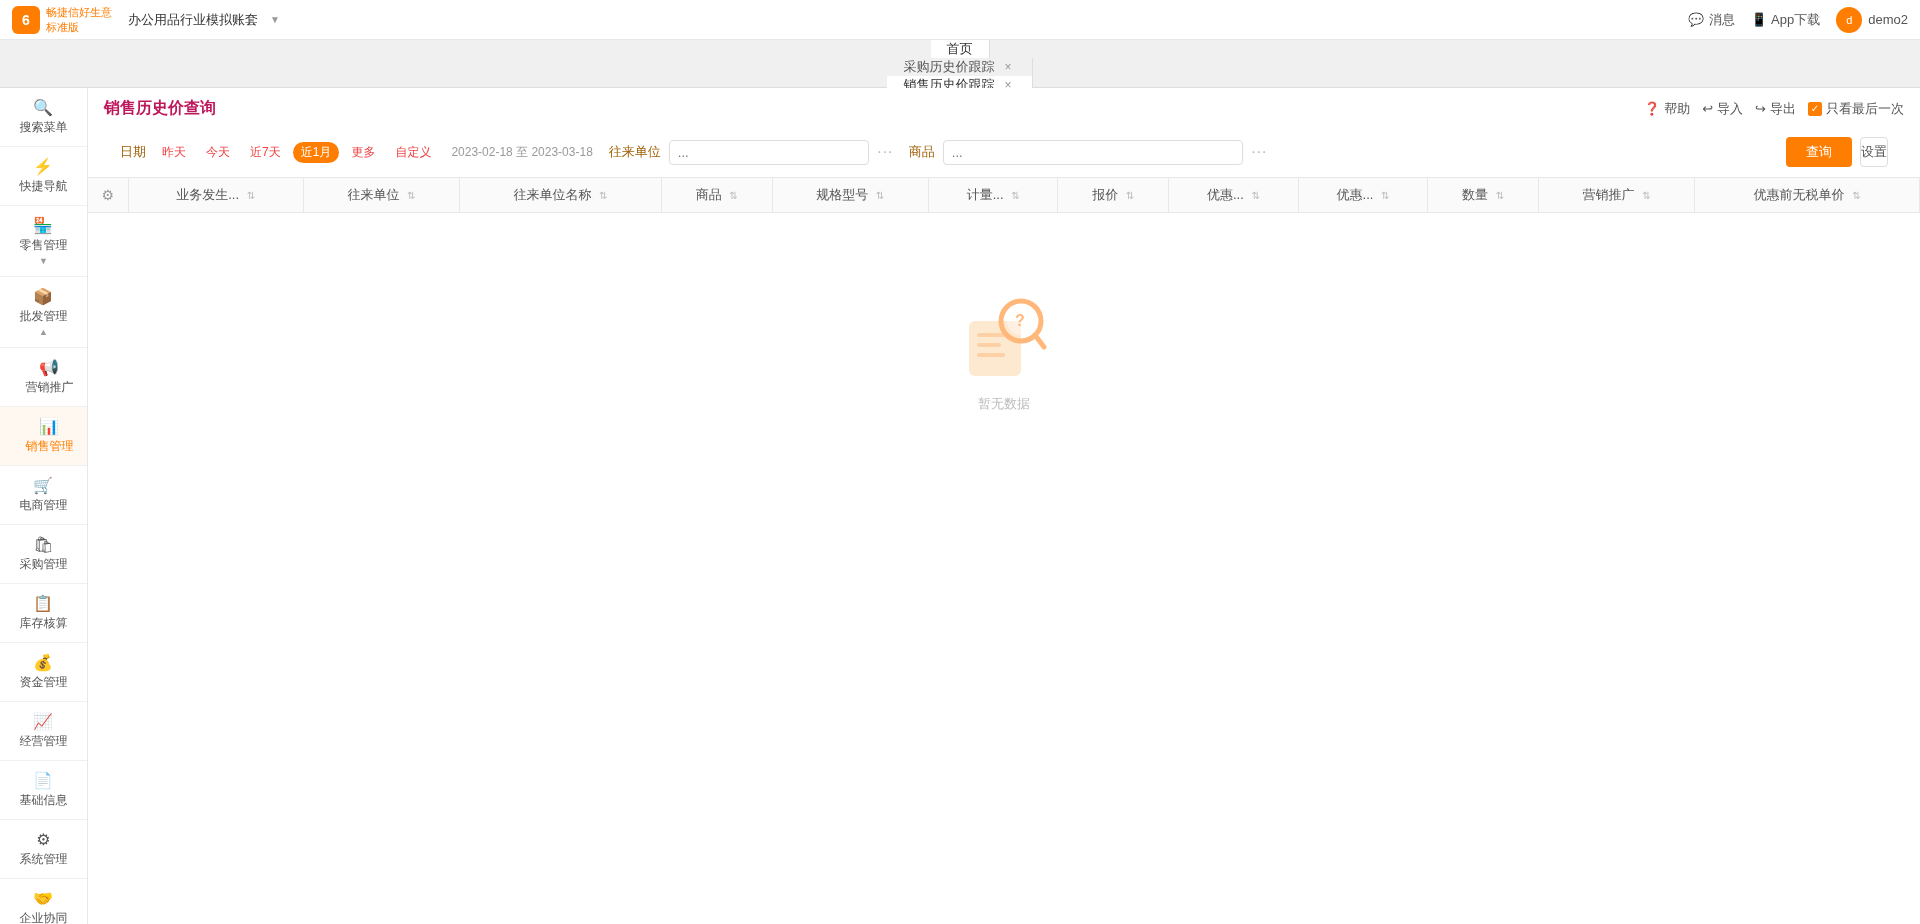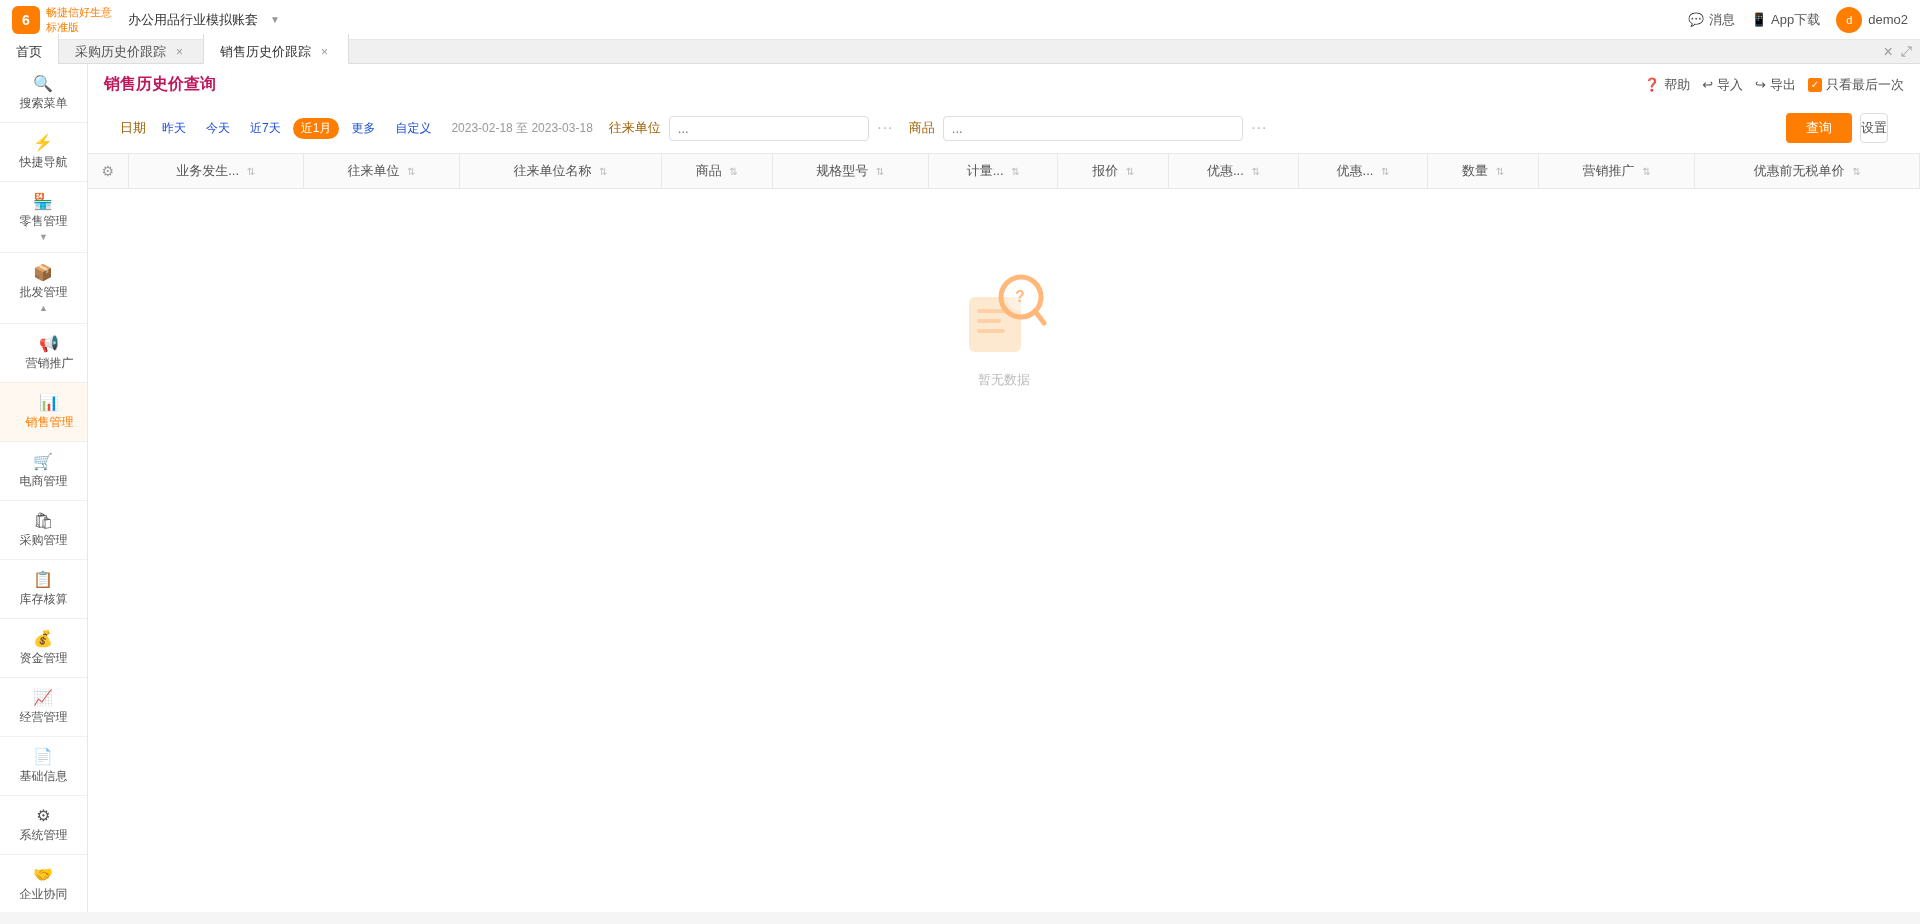--- a/index.html
+++ b/index.html
@@ -73,26 +73,27 @@
       background: #ff7d00;
       display: flex;
       align-items: center;
       justify-content: center;
       color: white;
       font-size: 11px;
     }
 
     
     .tab-bar {
-      height: 24px;
+      height: 48px;
       background: #f0f0f0;
       display: flex;
       align-items: center;
       border-bottom: 1px solid #ddd;
       gap: 0;
+      flex-direction: column;
     }
     .tab-item {
       height: 36px;
       padding: 0 16px;
       display: flex;
       align-items: center;
       gap: 6px;
       font-size: 13px;
       cursor: pointer;
       white-space: nowrap;
@@ -236,21 +237,21 @@
     .date-chips {
       display: flex;
       align-items: center;
       gap: 4px;
     }
     .date-chip {
       padding: 2px 8px;
       border-radius: 12px;
       font-size: 12px;
       cursor: pointer;
-      color: #1d4ed8;
+      color: #ef4444;
     }
     .date-chip.active {
       background: #ff7d00;
       color: white;
     }
     .date-range-text {
       font-size: 12px;
       color: #999;
       margin-left: 4px;
     }

